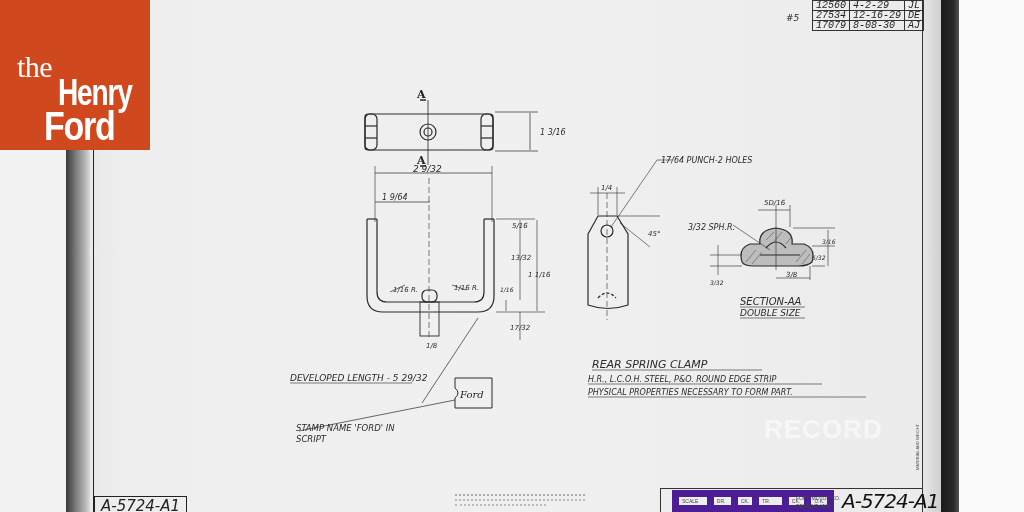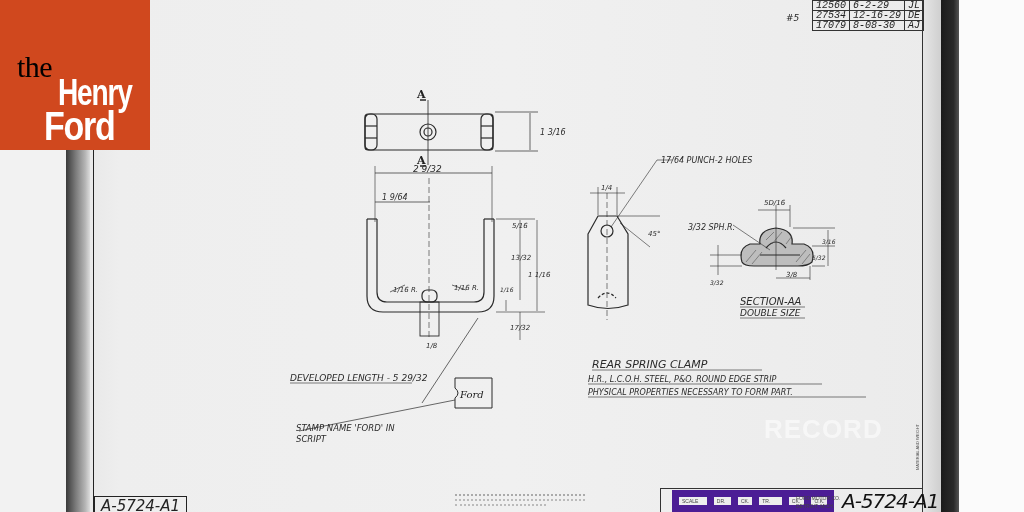--- a/index.html
+++ b/index.html
@@ -6,21 +6,21 @@
   body { width:1024px; height:512px; overflow:hidden; background:#f6f6f6; position:relative; font-family:"Liberation Sans", sans-serif; }
   .bg-left { position:absolute; left:0; top:0; width:70px; height:512px; background:#f2f2f2; }
   .bg-right { position:absolute; left:958px; top:0; width:66px; height:512px; background:#fbfbfb; }
   .sheet { position:absolute; left:66px; top:0; width:892px; height:512px; background:linear-gradient(90deg,#e4e4e4 0%,#eeeeee 6%,#f0f0f0 50%,#ebebeb 100%); }
   .sheet-edge-left { position:absolute; left:66px; top:150px; width:24px; height:362px; background:linear-gradient(90deg,#3a3a3a,#7a7a7a 40%,#b5b5b5 80%,#dcdcdc); }
   .border-left { position:absolute; left:93px; top:0; width:1px; height:512px; background:#222; }
   .border-right { position:absolute; left:922px; top:0; width:1px; height:512px; background:#333; }
   .strip-right { position:absolute; left:923px; top:0; width:18px; height:512px; background:linear-gradient(90deg,#e6e6e6,#cfcfcf); }
   .edge-right { position:absolute; left:941px; top:0; width:18px; height:512px; background:linear-gradient(90deg,#1a1a1a,#2a2a2a 70%,#555); }
   .logo { position:absolute; left:0; top:0; width:150px; height:150px; background:#d0481e; }
-  .logo .the { position:absolute; left:17px; top:50px; font-family:"Liberation Serif", serif; font-size:30px; color:#000000; letter-spacing:-0.5px; }
+  .logo .the { position:absolute; left:17px; top:50px; font-family:"Liberation Serif", serif; font-size:30px; color:#ffffff; letter-spacing:-0.5px; }
   .logo .henry { position:absolute; left:58px; top:72px; font-family:"Liberation Sans", sans-serif; font-weight:bold; font-size:36px; color:#fff; letter-spacing:-1.5px; transform:scaleX(0.78); transform-origin:left top; }
   .logo .ford { position:absolute; left:44px; top:104px; font-family:"Liberation Sans", sans-serif; font-weight:bold; font-size:40px; color:#fff; letter-spacing:-1.5px; transform:scaleX(0.85); transform-origin:left top; }
   .drawing { position:absolute; left:0; top:0; width:1024px; height:512px; }
   .hand { font-family:"DejaVu Sans", sans-serif; font-style:italic; fill:#2a2a2a; }
   .rev-table { position:absolute; left:812px; top:0; font-family:Liberation Mono, monospace; font-style:italic; font-size:10px; color:#222; border-collapse:collapse; }
   .rev-table td { border:1px solid #333; padding:0 3px; height:9px; line-height:9px; }
   .rev-mark { position:absolute; left:786px; top:13px; font-family:"DejaVu Sans", sans-serif; font-style:italic; font-size:9px; color:#222; }
   .title-block { position:absolute; left:660px; top:488px; width:262px; height:24px; border-top:1px solid #333; border-left:1px solid #333; }
   .tb-table { position:absolute; left:672px; top:490px; border-collapse:collapse; font-size:5px; color:#444; }
   .tb-table td { border:7px solid #4c1d95; height:8px; padding:0 3px; text-align:left; }
@@ -42,21 +42,21 @@
 <div class="border-left"></div>
 <div class="border-right"></div>
 <div class="strip-right"></div>
 <div class="edge-right"></div>
 
 <span class="rev-mark">#5</span>
 <table class="rev-table">
   <tbody>
       <tr>
     <td>12560</td>
-    <td>6-2-29</td>
+    <td>4-2-29</td>
     <td>JL</td>
   </tr>
   <tr>
     <td>27534</td>
     <td>12-16-29</td>
     <td>DE</td>
   </tr>
   <tr>
     <td>17079</td>
     <td>8-08-30</td>

